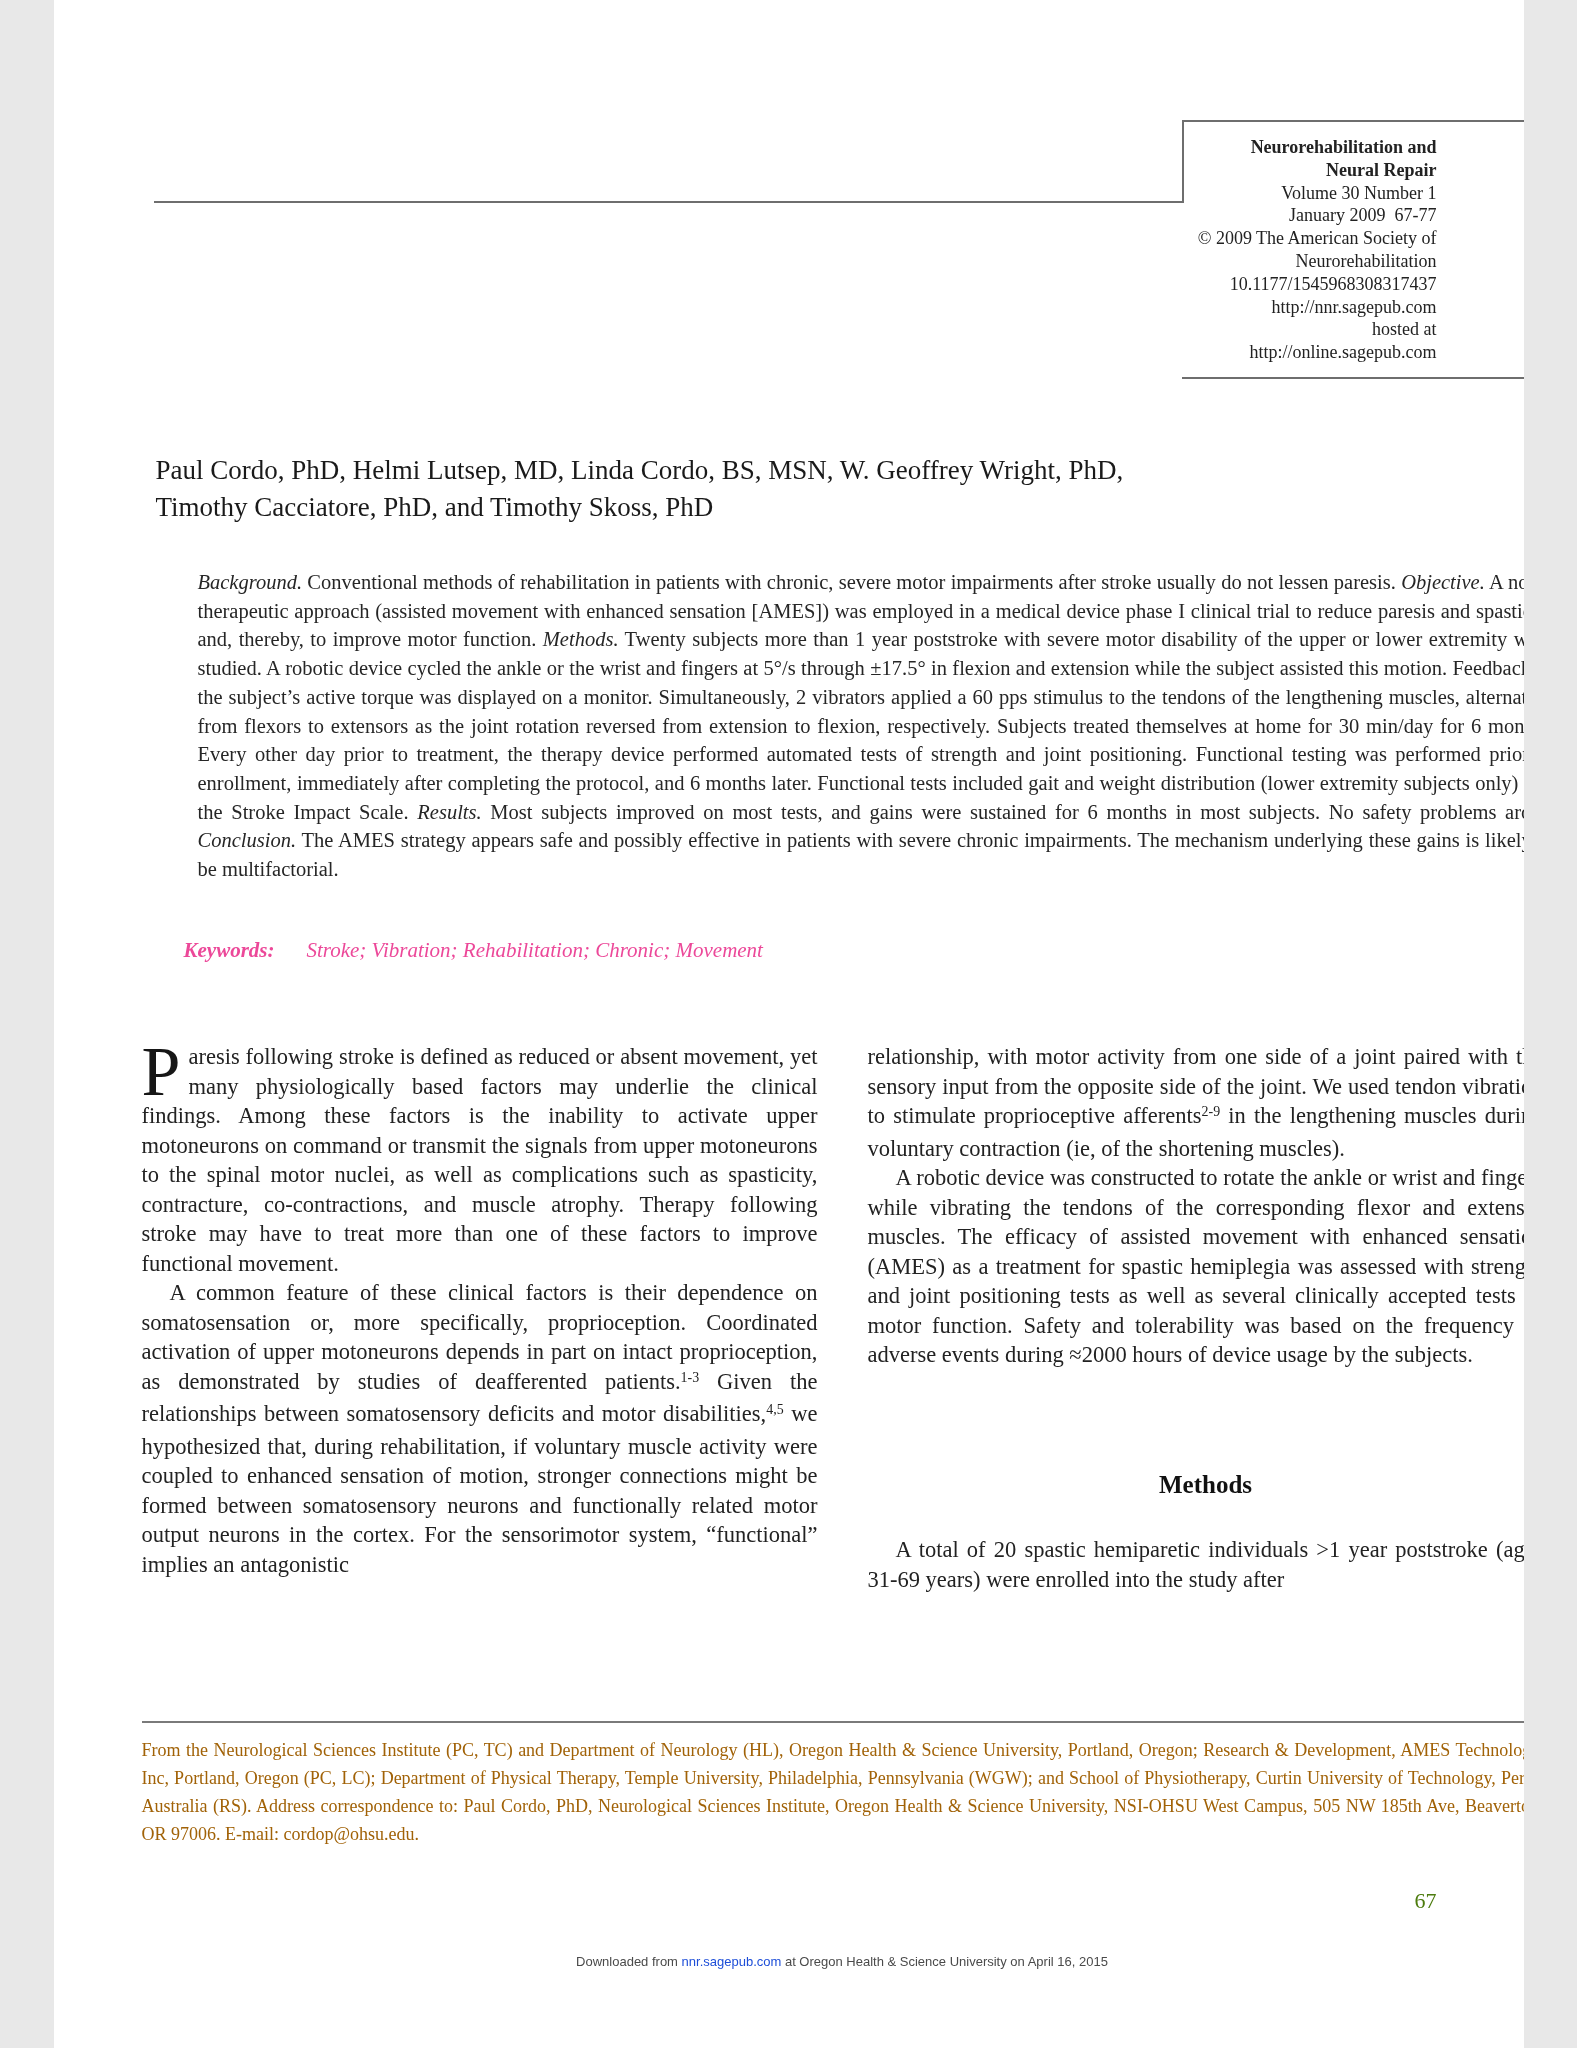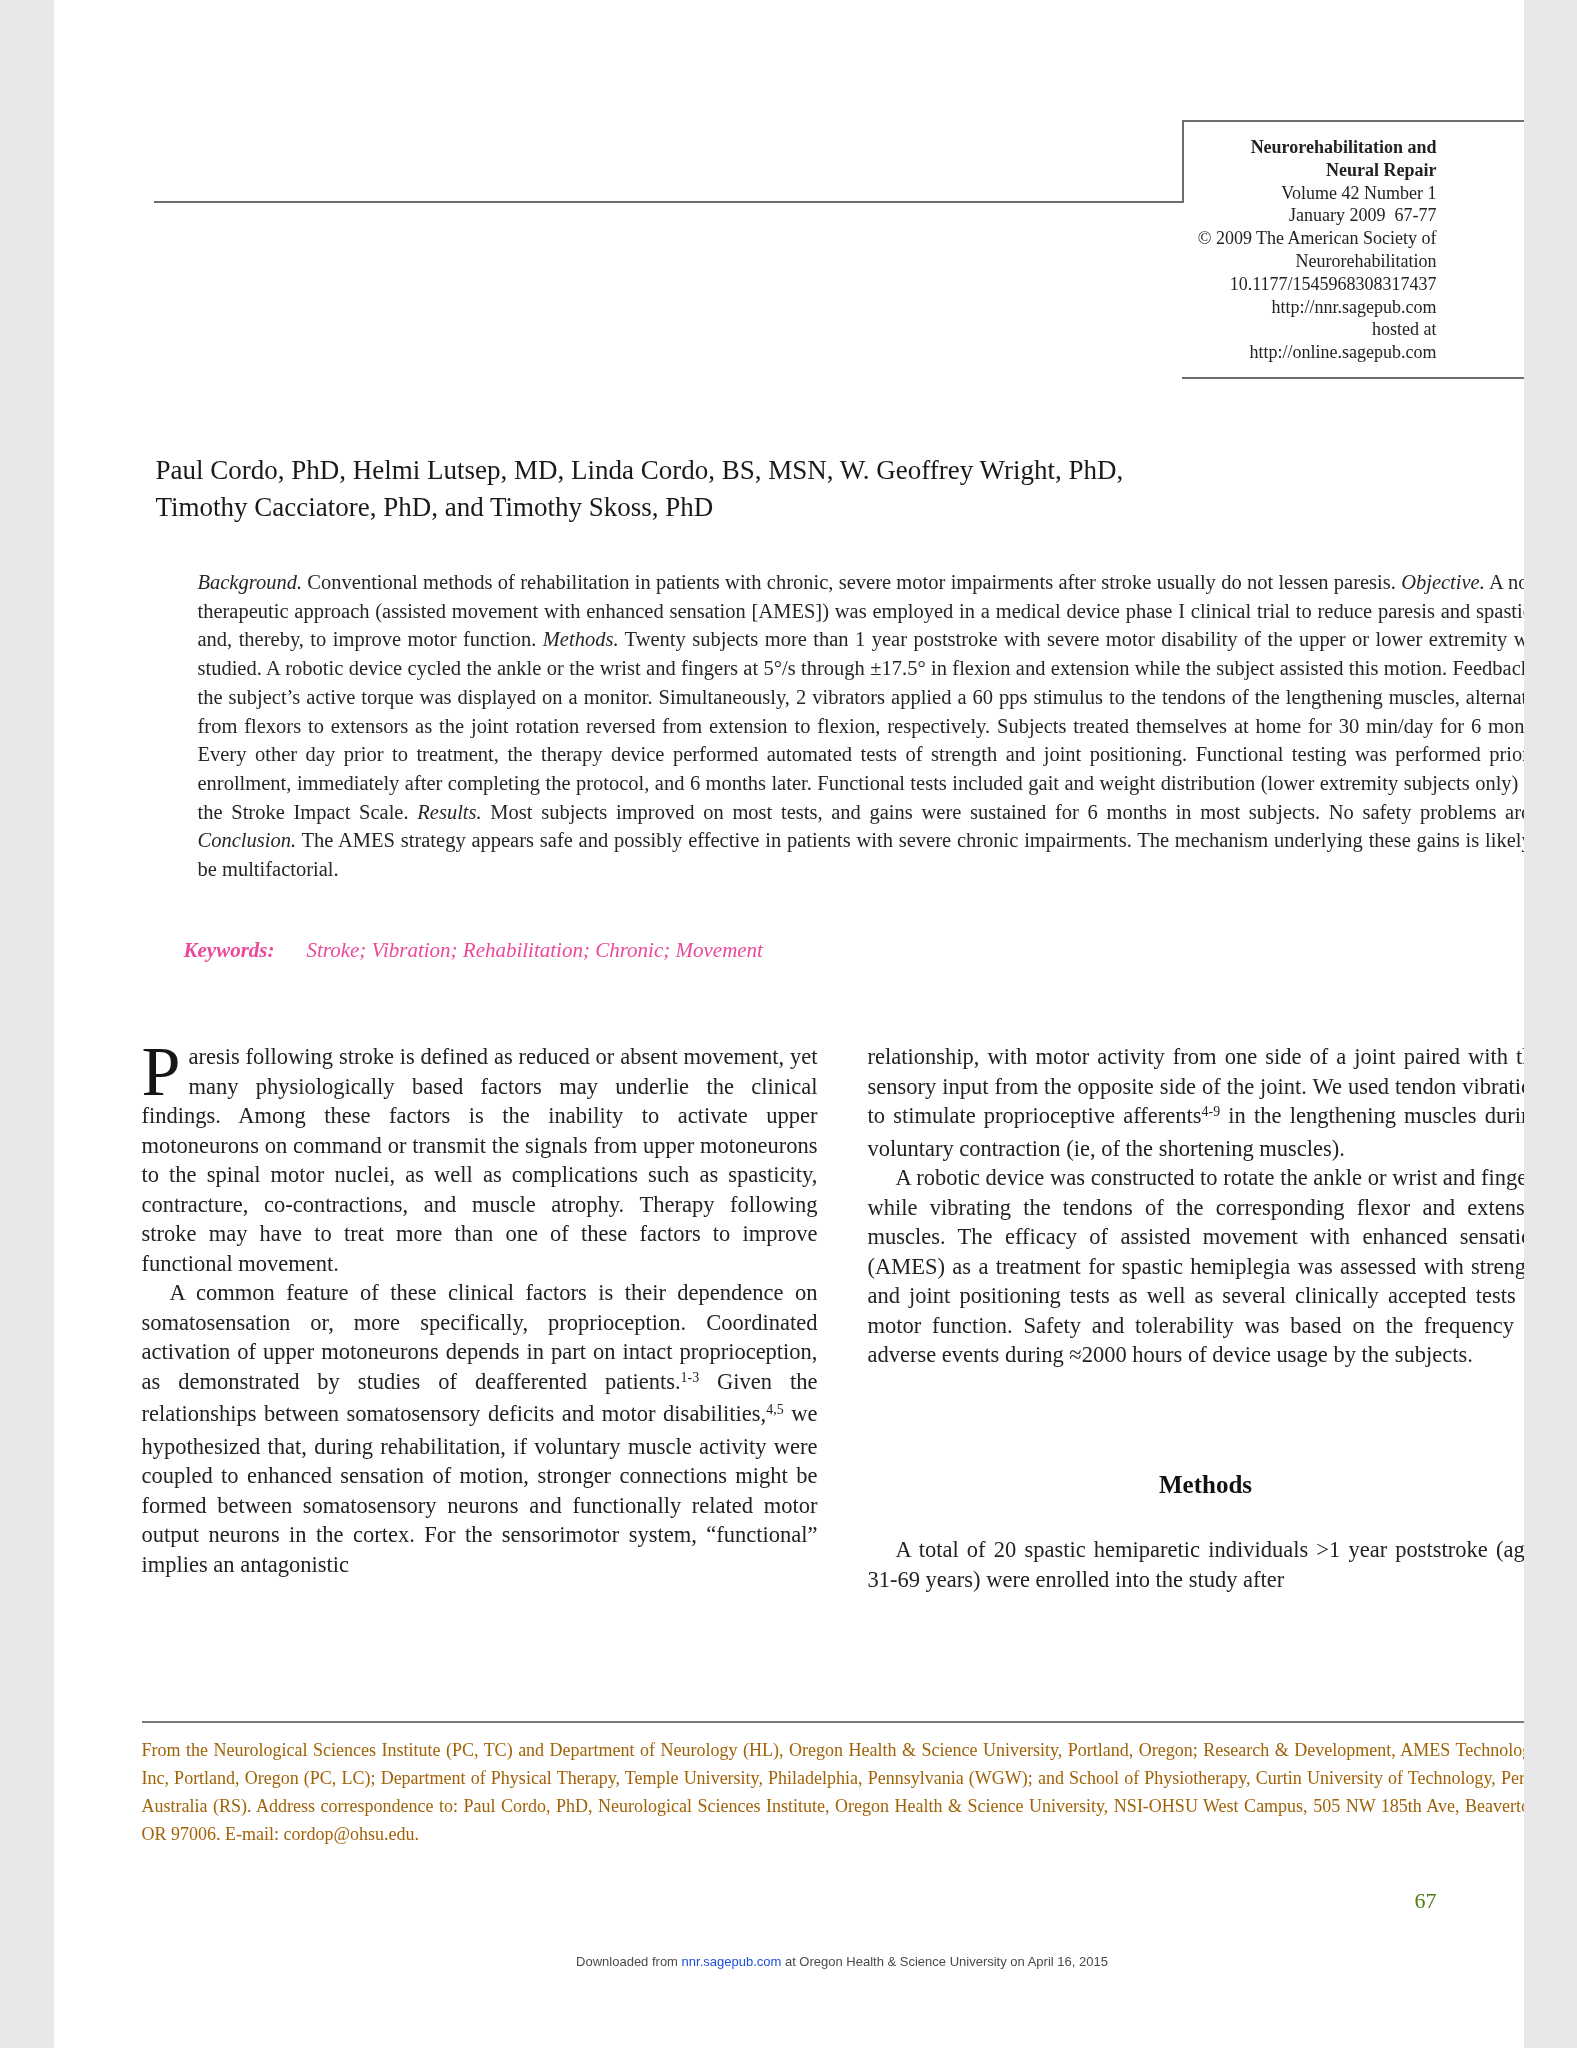--- a/index.html
+++ b/index.html
@@ -79,21 +79,21 @@
 <div class="page">
 
   <div class="rule" id="rule-cit-top"></div>
   <div class="rule" id="rule-cit-vert"></div>
   <div class="rule" id="rule-title"></div>
   <div class="rule" id="rule-cit-bottom"></div>
 
   <div class="citation">
     <div class="cit-line bold">Neurorehabilitation and</div>
     <div class="cit-line bold">Neural Repair</div>
-    <div class="cit-line">Volume 42 Number 1</div>
+    <div class="cit-line">Volume 30 Number 1</div>
     <div class="cit-line">January 2009&nbsp; 67-77</div>
     <div class="cit-line">© 2009 The American Society of</div>
     <div class="cit-line">Neurorehabilitation</div>
     <div class="cit-line">10.1177/1545968308317437</div>
     <div class="cit-line">http://nnr.sagepub.com</div>
     <div class="cit-line">hosted at</div>
     <div class="cit-line">http://online.sagepub.com</div>
   </div>
 
 
@@ -107,21 +107,21 @@
   <div class="keywords">
     <span class="kw-label">Keywords:</span><span class="kw-terms">Stroke; Vibration; Rehabilitation; Chronic; Movement</span>
   </div>
 
   <div class="col col-left">
     <p class="para"><span class="dropcap">P</span><span><span>aresis following stroke is defined as reduced or absent movement, yet many physiologically based factors may underlie the clinical findings. Among these factors is the inability to activate upper motoneurons on command or transmit the signals from upper motoneurons to the spinal motor nuclei, as well as complications such as spasticity, contracture, co-contractions, and muscle atrophy. Therapy following stroke may have to treat more than one of these factors to improve functional movement.</span></span></p>
     <p class="para indent"><span>A common feature of these clinical factors is their dependence on somatosensation or, more specifically, proprioception. Coordinated activation of upper motoneurons depends in part on intact proprioception, as demonstrated by studies of deafferented patients.</span><span class="seg-sup">1-3</span><span> Given the relationships between somatosensory deficits and motor disabilities,</span><span class="seg-sup">4,5</span><span> we hypothesized that, during rehabilitation, if voluntary muscle activity were coupled to enhanced sensation of motion, stronger connections might be formed between somatosensory neurons and functionally related motor output neurons in the cortex. For the sensorimotor system, “functional” implies an antagonistic</span></p>
   </div>
 
   <div class="col col-right">
-    <p class="para"><span>relationship, with motor activity from one side of a joint paired with the sensory input from the opposite side of the joint. We used tendon vibration to stimulate proprioceptive afferents</span><span class="seg-sup">4-9</span><span> in the lengthening muscles during voluntary contraction (ie, of the shortening muscles).</span></p>
+    <p class="para"><span>relationship, with motor activity from one side of a joint paired with the sensory input from the opposite side of the joint. We used tendon vibration to stimulate proprioceptive afferents</span><span class="seg-sup">2-9</span><span> in the lengthening muscles during voluntary contraction (ie, of the shortening muscles).</span></p>
     <p class="para indent"><span>A robotic device was constructed to rotate the ankle or wrist and fingers while vibrating the tendons of the corresponding flexor and extensor muscles. The efficacy of assisted movement with enhanced sensation (AMES) as a treatment for spastic hemiplegia was assessed with strength and joint positioning tests as well as several clinically accepted tests of motor function. Safety and tolerability was based on the frequency of adverse events during ≈2000 hours of device usage by the subjects.</span></p>
     <h2 class="section-heading">Methods</h2>
     <p class="para indent"><span>A total of 20 spastic hemiparetic individuals &gt;1 year poststroke (ages 31-69 years) were enrolled into the study after</span></p>
   </div>
 
   <div class="rule" id="rule-footnote"></div>
 
   <p class="footnote">From the Neurological Sciences Institute (PC, TC) and Department of Neurology (HL), Oregon Health &amp; Science University, Portland, Oregon; Research &amp; Development, AMES Technology, Inc, Portland, Oregon (PC, LC); Department of Physical Therapy, Temple University, Philadelphia, Pennsylvania (WGW); and School of Physiotherapy, Curtin University of Technology, Perth, Australia (RS). Address correspondence to: Paul Cordo, PhD, Neurological Sciences Institute, Oregon Health &amp; Science University, NSI-OHSU West Campus, 505 NW 185th Ave, Beaverton, OR 97006. E-mail: cordop@ohsu.edu.</p>
 
   <div class="page-number">67</div>

